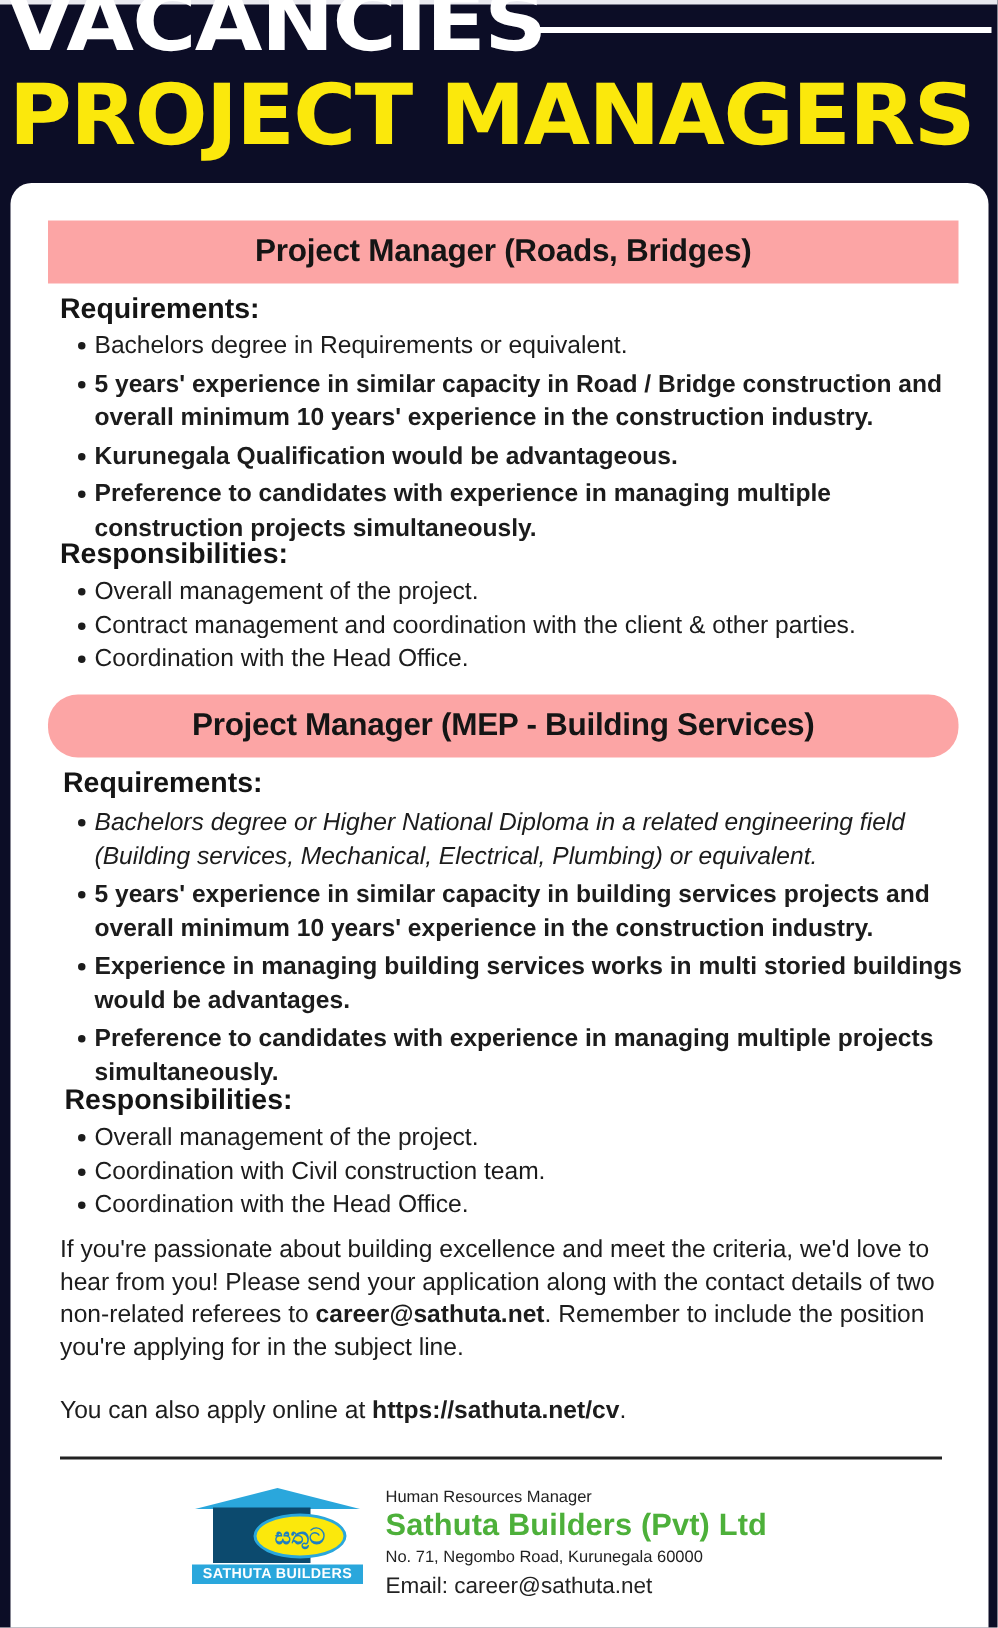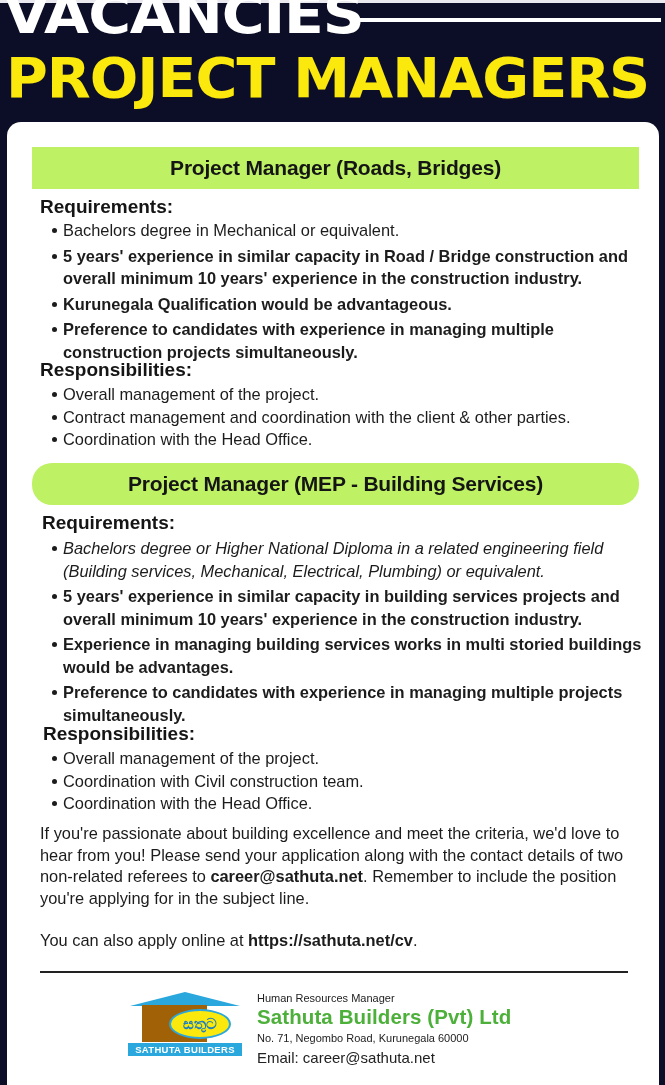--- a/index.html
+++ b/index.html
@@ -25,21 +25,21 @@
     font-size: 56px; color: #fbe80c; letter-spacing: -1px;
     transform: scaleX(1.02); transform-origin: left top;
     line-height: 1; white-space: nowrap;
   }
   .card {
     position: absolute; left: 7px; top: 122px; width: 652px; height: 1000px;
     background: #ffffff; border-radius: 14px;
   }
   .banner {
     position: absolute; left: 25px; width: 607px; height: 42px;
-    background: #bef264;
+    background: #fca5a5;
     display: flex; align-items: center; justify-content: center;
     font-weight: bold; font-size: 21px; color: #151515; letter-spacing: -0.2px;
   }
   .section-h {
     position: absolute; font-weight: bold; font-size: 19px; color: #151515;
   }
   ul.bullets { position: absolute; list-style: none; font-size: 16.4px; line-height: 22.5px; color: #1c1c1c; }
   ul.bullets li { position: relative; padding-left: 11px; }
   ul.bullets li::before {
     content: ""; position: absolute; left: 0; top: 9px;
@@ -48,21 +48,21 @@
   ul.bullets li.gap { margin-top: 3px; font-weight: bold; }
   .para { position: absolute; left: 33px; width: 600px; font-size: 16.4px; line-height: 21.5px; color: #1c1c1c; }
   .para b { font-weight: bold; }
   .divider { position: absolute; left: 33px; top: 849px; width: 588px; height: 2px; background: #222222; }
   .logo { position: absolute; left: 121px; top: 870px; width: 116px; height: 66px; }
   .roof {
     position: absolute; left: 2px; top: 0; width: 0; height: 0;
     border-left: 55px solid transparent; border-right: 55px solid transparent;
     border-bottom: 14px solid #2aa7dc;
   }
-  .house { position: absolute; left: 14px; top: 13px; width: 65px; height: 37px; background: #a16207; }
+  .house { position: absolute; left: 14px; top: 13px; width: 65px; height: 37px; background: #0c4a6e; }
   .oval {
     position: absolute; left: 27px; top: 4px; width: 62px; height: 30px;
     background: #fbe80c; border-radius: 50%; border: 2px solid #2aa7dc;
     display: flex; align-items: center; justify-content: center;
     font-size: 15px; font-weight: bold; color: #1f7fc0;
   }
   .logo-label {
     position: absolute; left: 0; top: 51px; width: 114px; height: 13px;
     background: #2aa7dc; color: #ffffff; font-weight: bold; font-size: 9.5px;
     display: flex; align-items: center; justify-content: center; letter-spacing: 0.3px;
@@ -78,21 +78,21 @@
 <div class="topstrip"></div>
 <div class="vacancies">VACANCIES</div>
 <div class="header-rule"></div>
 <div class="headline">PROJECT MANAGERS</div>
 
 <div class="card">
 
   <div class="banner" style="top:25px;">Project Manager (Roads, Bridges)</div>
   <div class="section-h" style="left:33px; top:74px;">Requirements:</div>
   <ul class="bullets" style="left:45px; top:97px; width:600px;">
-    <li>Bachelors degree in Mechanical or equivalent.</li>
+    <li>Bachelors degree in Requirements or equivalent.</li>
     <li class="gap" style="width:585px;">5 years' experience in similar capacity in Road / Bridge construction and overall minimum 10 years' experience in the construction industry.</li>
     <li class="gap">Kurunegala Qualification would be advantageous.</li>
     <li class="gap" style="width:520px;">Preference to candidates with experience in managing multiple construction projects simultaneously.</li>
   </ul>
   <div class="section-h" style="left:33px; top:237px;">Responsibilities:</div>
   <ul class="bullets" style="left:45px; top:261px; width:600px;">
     <li>Overall management of the project.</li>
     <li>Contract management and coordination with the client &amp; other parties.</li>
     <li>Coordination with the Head Office.</li>
   </ul>

